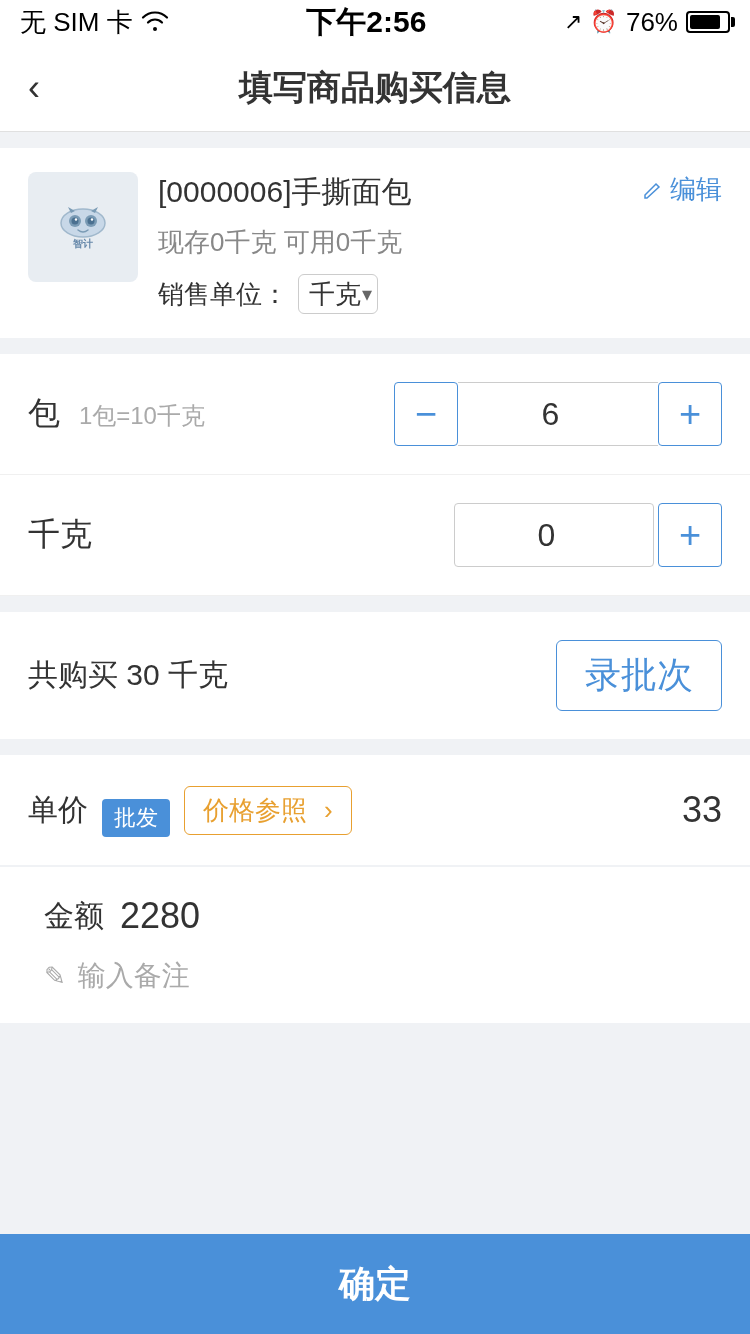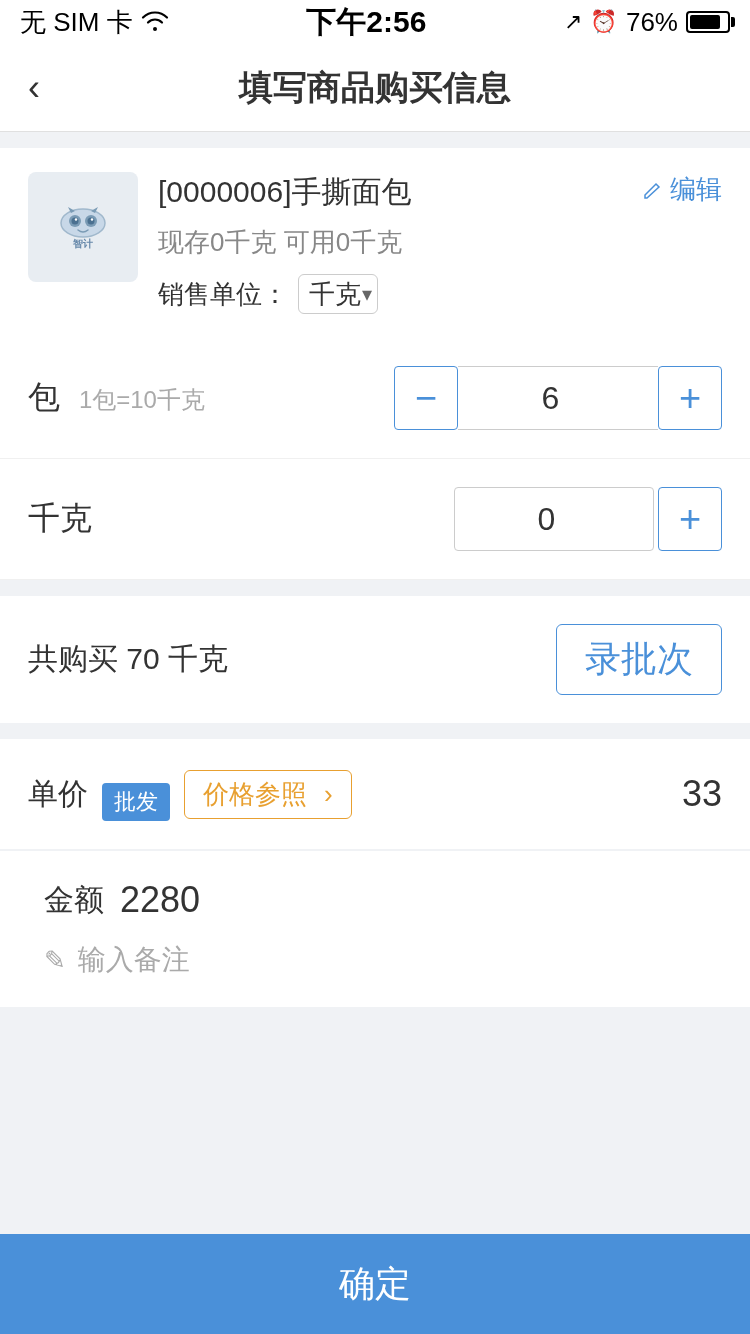--- a/index.html
+++ b/index.html
@@ -148,21 +148,21 @@
       color: #4a90d9;
       font-size: 26px;
       display: flex;
       align-items: center;
       gap: 6px;
     }
 
     
     .quantity-section {
       background: #fff;
-      margin-top: 0;
+      margin-top: 16px;
     }
     .quantity-row {
       display: flex;
       align-items: center;
       padding: 28px 28px;
       border-bottom: 1px solid #f0f0f0;
     }
     .quantity-label {
       font-size: 32px;
       color: #333;
@@ -312,21 +312,21 @@
     
     .confirm-btn {
       position: fixed;
       bottom: 0;
       left: 0;
       width: 750px;
       height: 100px;
       background: #4a90d9;
       color: #fff;
       font-size: 36px;
-      font-weight: 400;
+      font-weight: 700;
       border: none;
       cursor: pointer;
       display: flex;
       align-items: center;
       justify-content: center;
     }
   </style>
 </head>
 <body>
 
@@ -412,21 +412,21 @@
   <div class="quantity-row">
     <span class="quantity-label">千克</span>
     <div class="quantity-controls">
       <input class="qty-input-right" type="number" value="0" style="">
       <button class="qty-btn" style="margin-left:4px;">+</button>
     </div>
   </div>
 </div>
 
 <div class="summary-section">
-  <span class="summary-text">共购买 70 千克</span>
+  <span class="summary-text">共购买 30 千克</span>
   <button class="batch-btn">录批次</button>
 </div>
 
 <div class="price-section">
   <span class="price-label">单价</span>
   <span class="price-tag">批发</span>
   <button class="price-ref-btn">
     <span>价格参照</span>
     <span>›</span>
   </button>

